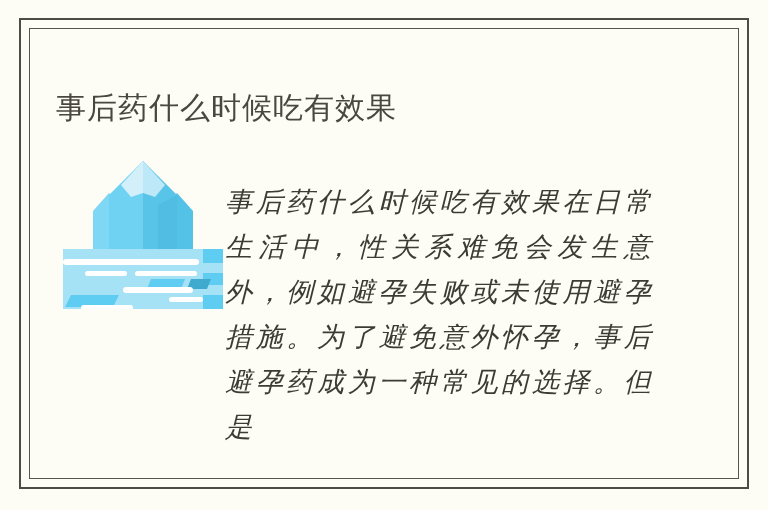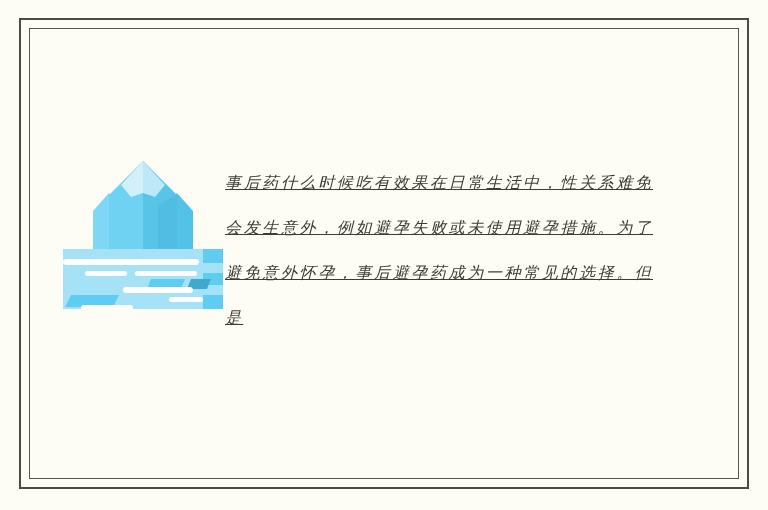--- a/index.html
+++ b/index.html
@@ -83,44 +83,44 @@
   .illustration svg {
     display: block;
     width: 160px;
     height: 160px;
   }
 
   
   .article-text {
     position: absolute;
     left: 196px;
-    top: 4px;
+    top: 12px;
     width: 428px;
     color: #3E3B35;
     font-family: "DejaVu Serif", "Liberation Serif", serif;
-    font-size: 16px;
+    font-size: 27px;
     line-height: 45px;
     letter-spacing: 2.2px;
     text-align: justify;
     text-justify: inter-character;
     font-style: italic;
     font-weight: 400;
-    text-decoration: underline;
   }
 </style>
 </head>
 <body>
 
 <div class="page">
 
   <div class="frame-outer"></div>
   <div class="frame-inner"></div>
 
   <div class="content">
 
+    <h1 class="page-title">事后药什么时候吃有效果</h1>
 
     <div class="body-area">
 
       <div class="illustration">
         <svg viewBox="0 0 160 160" xmlns="http://www.w3.org/2000/svg" aria-hidden="true">
 
           <polygon points="30,104 30,62 46,44 62,62 62,104" fill="#7ED7F4"></polygon>
 
           <polygon points="98,104 98,62 114,44 130,62 130,104" fill="#54C2E7"></polygon>
 

